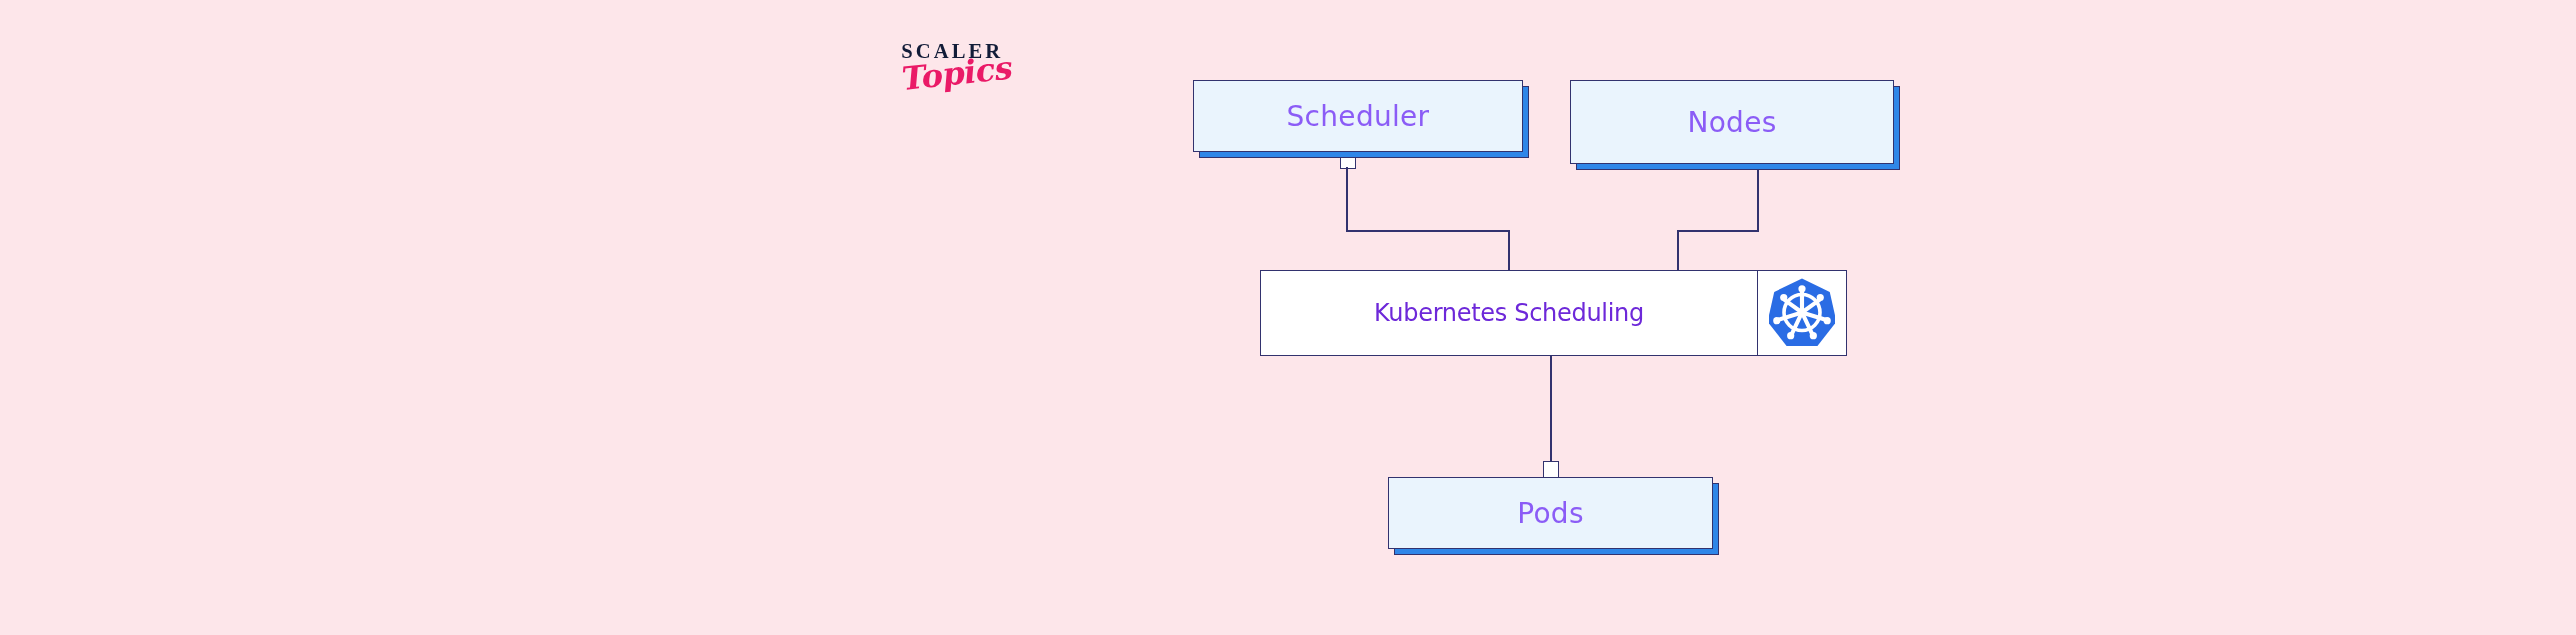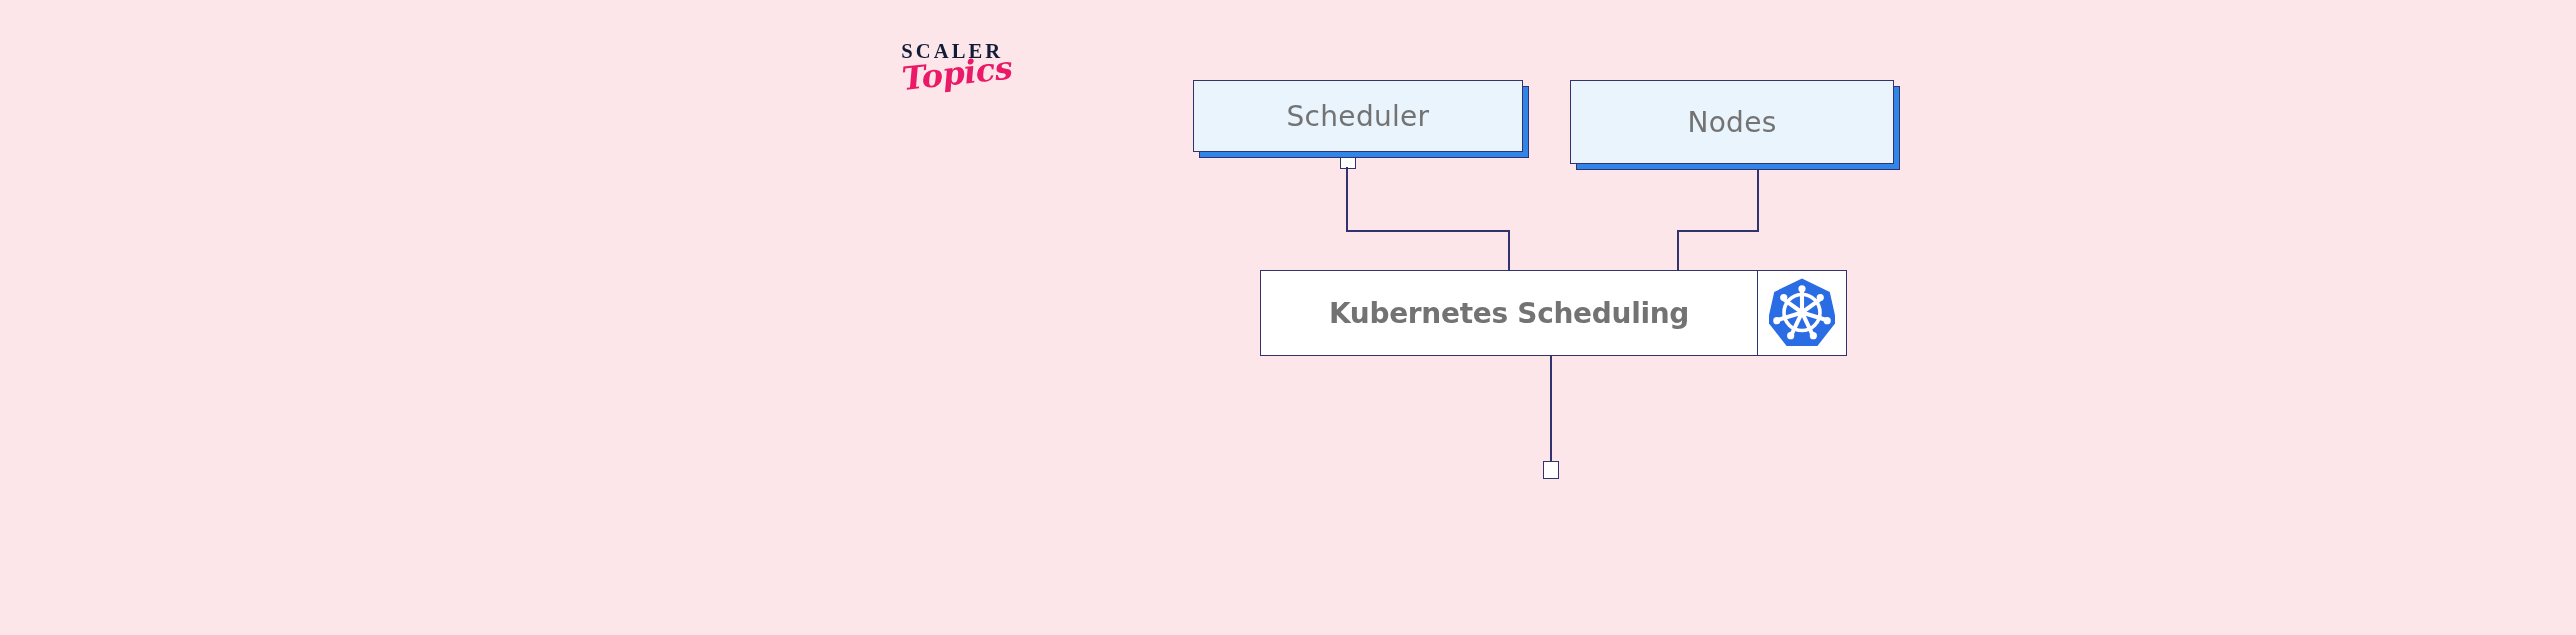--- a/index.html
+++ b/index.html
@@ -76,21 +76,21 @@
     border: 1.5px solid #32326e;
     box-sizing: border-box;
     display: flex;
     align-items: center;
     justify-content: center;
   }
   .node-label {
     font-family: "DejaVu Sans", "Liberation Sans", sans-serif;
     font-size: 28px;
     font-weight: 400;
-    color: #737373;
+    color: #8b5cf6;
     letter-spacing: 0.3px;
     white-space: nowrap;
   }
 
   
   .center-node {
     position: absolute;
     box-sizing: border-box;
     background: #ffffff;
     border: 1.5px solid #32326e;
@@ -99,23 +99,23 @@
   }
   .center-title-cell {
     flex: 1 1 auto;
     display: flex;
     align-items: center;
     justify-content: center;
     border-right: 1.5px solid #32326e;
   }
   .center-title {
     font-family: "DejaVu Sans", "Liberation Sans", sans-serif;
-    font-size: 28px;
-    font-weight: 700;
-    color: #737373;
+    font-size: 24px;
+    font-weight: 400;
+    color: #6d28d9;
     letter-spacing: -0.3px;
     white-space: nowrap;
   }
   .center-logo-cell {
     flex: 0 0 88px;
     display: flex;
     align-items: center;
     justify-content: center;
     background: #ffffff;
   }
@@ -205,15 +205,21 @@
             <circle cx="86" cy="114" r="7"></circle>
             <circle cx="42" cy="114" r="7"></circle>
             <circle cx="15" cy="85" r="7"></circle>
             <circle cx="28.5" cy="40" r="7"></circle>
           </g>
         </g>
       </svg>
     </div>
   </div>
 
+  <div class="node" style="left:1388px; top:477px; width:325px; height:72px;">
+    <div class="node-shadow"></div>
+    <div class="node-face">
+      <span class="node-label">Pods</span>
+    </div>
+  </div>
 
 </div>
 
 
 </body></html>

